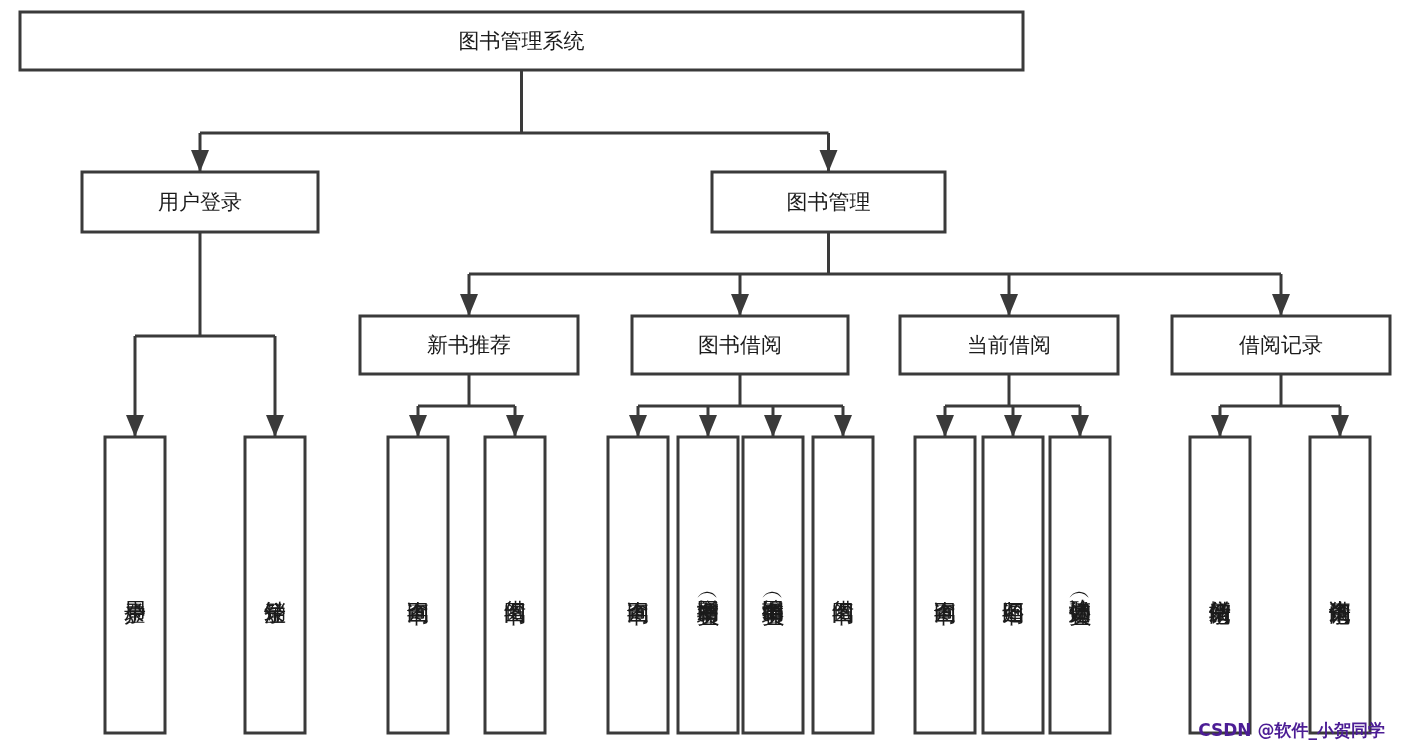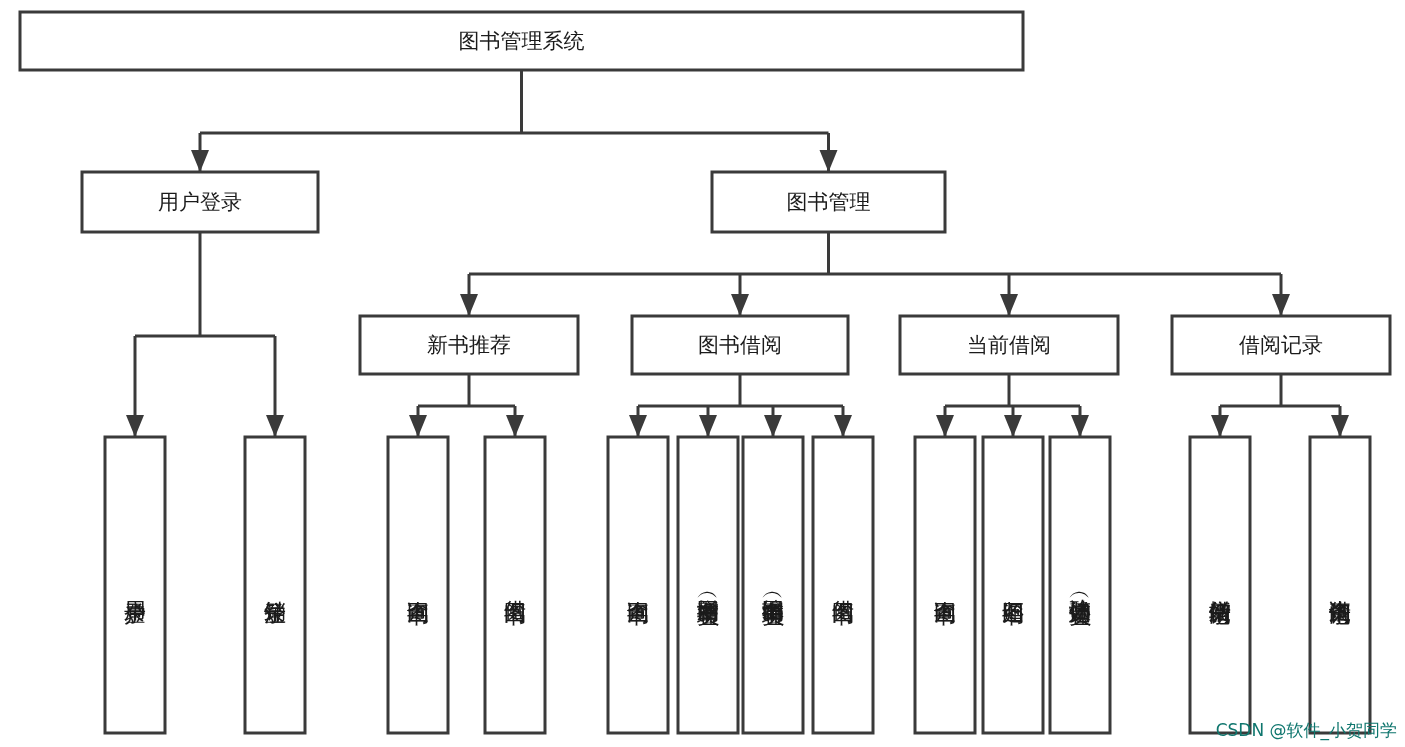--- a/index.html
+++ b/index.html
@@ -59,26 +59,27 @@
     letter-spacing: 1px;
     display: flex;
     align-items: center;
     justify-content: center;
     text-align: center;
     white-space: nowrap;
     pointer-events: none;
   }
   .watermark {
     position: absolute;
-    right: 8px;
+    right: 20px;
     bottom: 5px;
     font-family: "DejaVu Sans", "Liberation Sans", sans-serif;
     font-size: 17px;
-    color: #0f766e;
+    color: #4c1d95;
     white-space: nowrap;
+    font-weight: bold;
   }
 </style>
 </head>
 <body>
 
 <div id="diagram-root">
   <svg class="flow" viewBox="0 0 1405 747" xmlns="http://www.w3.org/2000/svg">
     <g id="connectors-layer">
         <line x1="521.5" y1="70" x2="521.5" y2="133" class="connector"></line>
         <line x1="200" y1="133" x2="828.5" y2="133" class="connector"></line>

